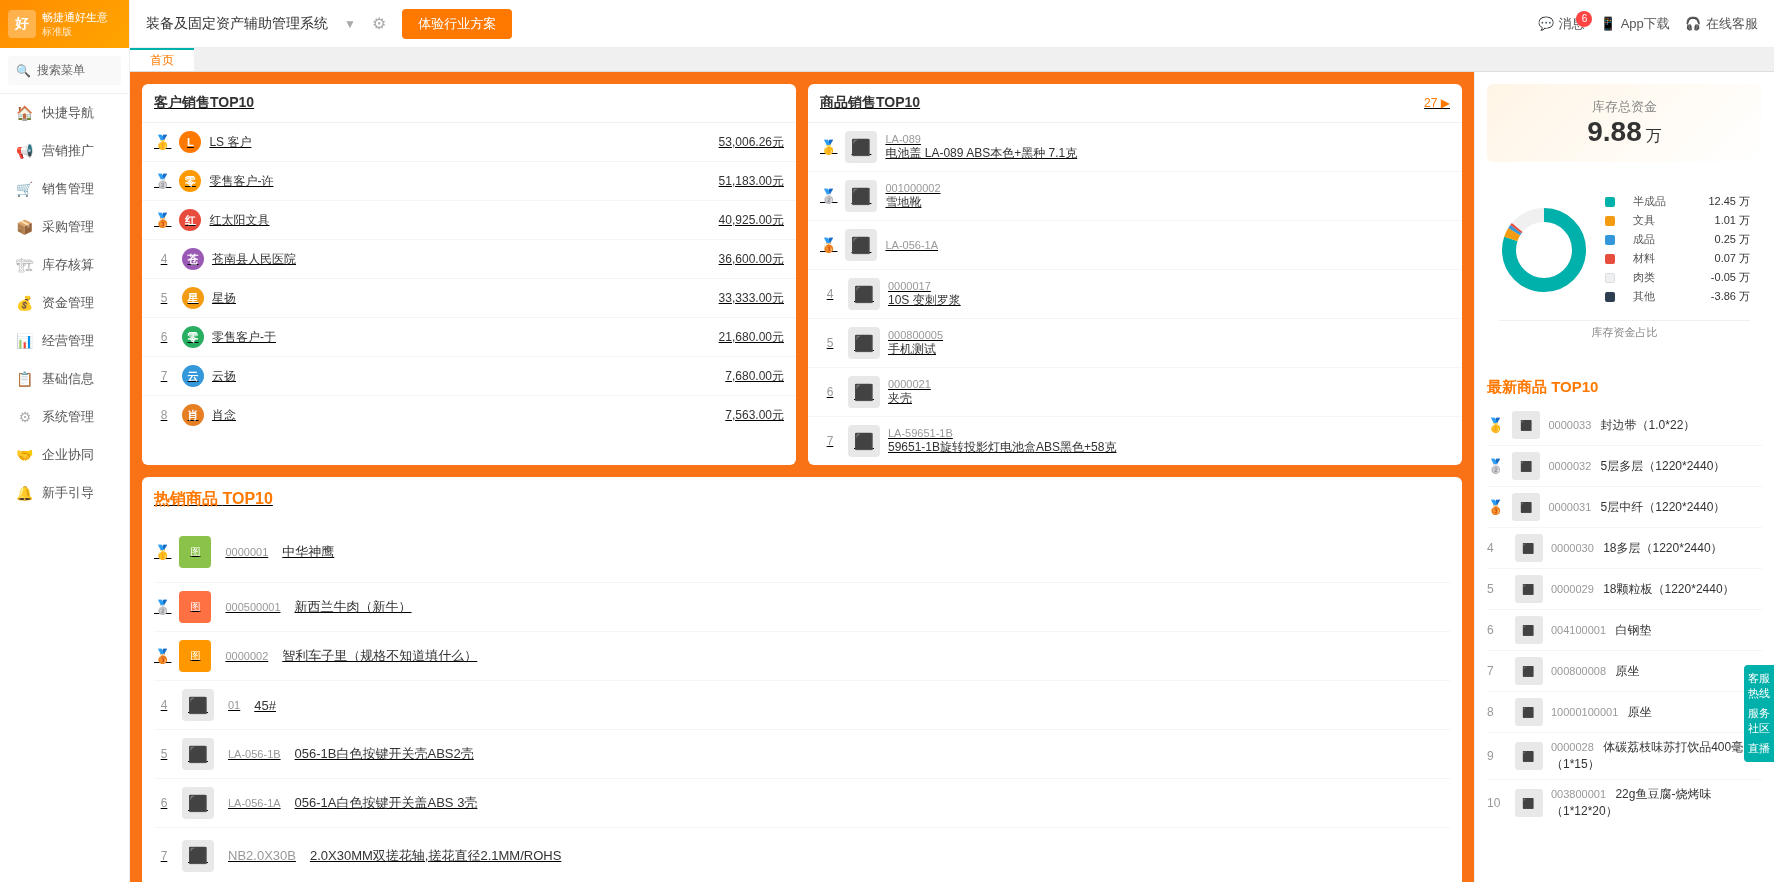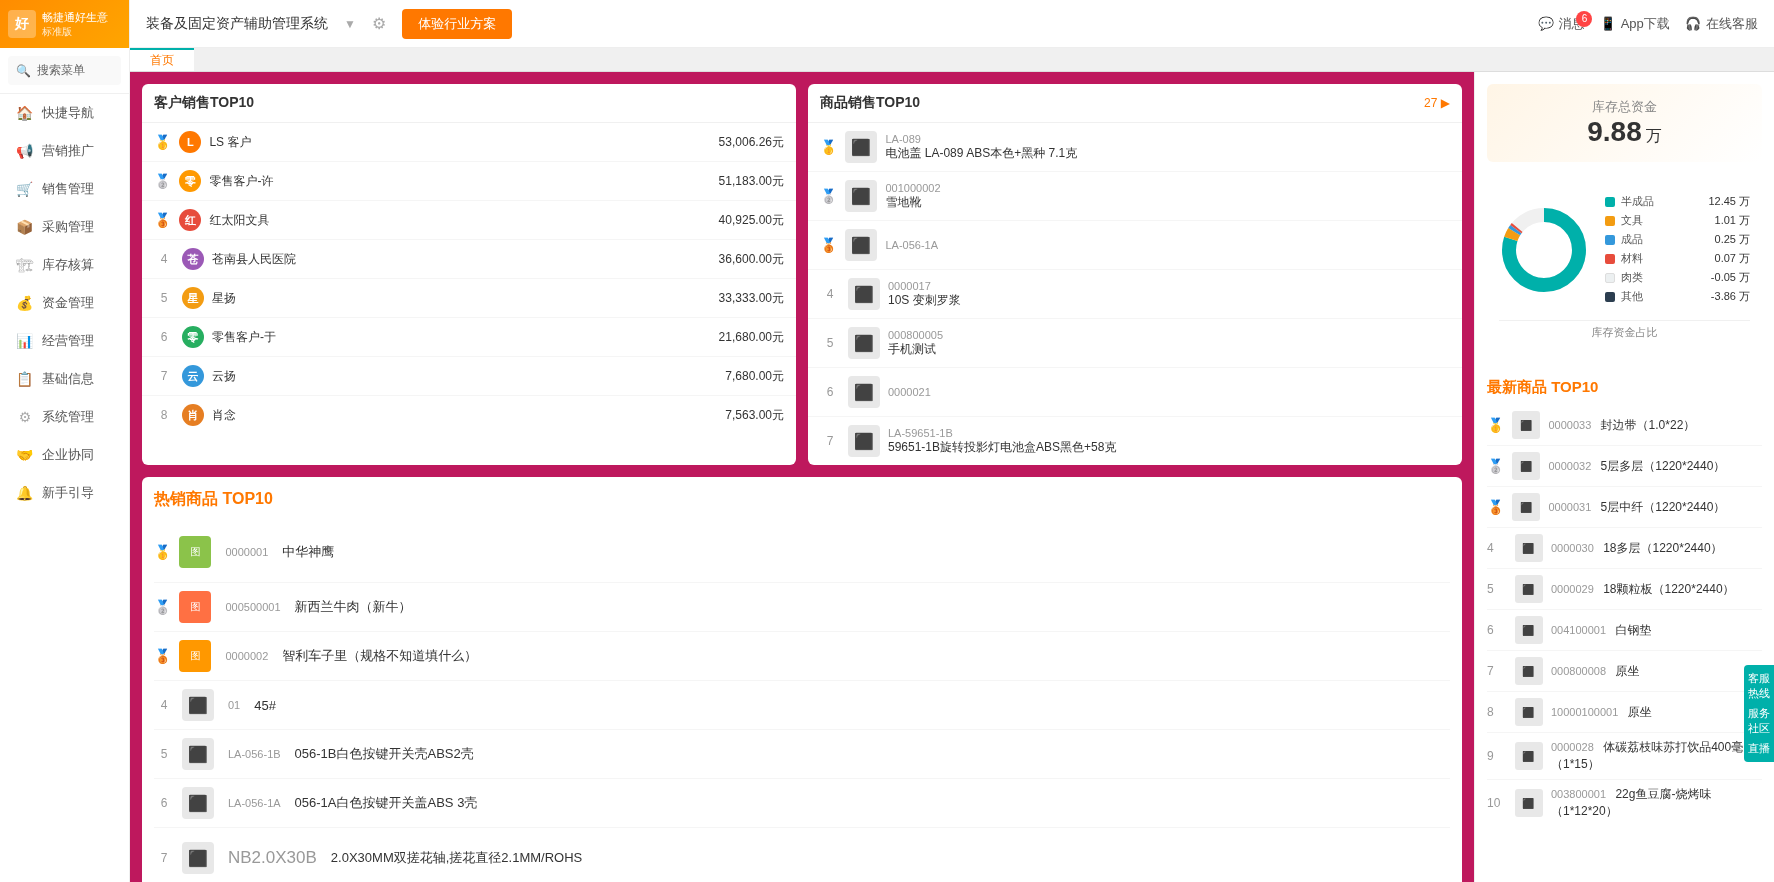--- a/index.html
+++ b/index.html
@@ -170,21 +170,22 @@
       flex: 1;
       display: flex;
       overflow: hidden;
     }
 
     
     .middle-panel {
       flex: 1;
       overflow-y: auto;
       padding: 12px;
-      background: #be185d;
+      background: #f97316;
+      text-decoration: underline;
     }
 
     
     .right-panel {
       width: 300px;
       background: #fff;
       border-left: 1px solid #eee;
       overflow-y: auto;
       padding: 12px;
       flex-shrink: 0;
@@ -272,21 +273,21 @@
     }
     .donut-chart {
       flex-shrink: 0;
     }
     .chart-legend {
       flex: 1;
     }
     .legend-item {
       display: flex;
       align-items: center;
-      gap: 6px;
+      gap: 18px;
       font-size: 11px;
       margin-bottom: 4px;
       color: #555;
     }
     .legend-dot {
       width: 10px;
       height: 10px;
       border-radius: 2px;
       flex-shrink: 0;
     }
@@ -589,20 +590,21 @@
                 <div style="font-size:12px;color:#333">手机测试</div>
               </div>
             </div>
             <div class="list-item">
               <span class="rank-num">6</span>
               <div class="product-avatar">
                 <span style="font-size:16px;color:#aaa">⬛</span>
               </div>
               <div style="flex:1">
                 <div style="font-size:11px;color:#999">0000021</div>
+                <div style="font-size:12px;color:#333">夹壳</div>
               </div>
             </div>
             <div class="list-item">
               <span class="rank-num">7</span>
               <div class="product-avatar">
                 <span style="font-size:16px;color:#aaa">⬛</span>
               </div>
               <div style="flex:1">
                 <div style="font-size:11px;color:#999">LA-59651-1B</div>
                 <div style="font-size:12px;color:#333">59651-1B旋转投影灯电池盒ABS黑色+58克</div>
@@ -665,21 +667,21 @@
               <span style="font-size:16px;color:#aaa">⬛</span>
             </div>
             <span style="font-size:11px;color:#999;margin:0 6px">LA-056-1A</span>
             <span style="font-size:13px;color:#333">056-1A白色按键开关盖ABS 3壳</span>
           </div>
           <div class="list-item" style="padding:8px 0">
             <span class="rank-num">7</span>
             <div class="product-avatar">
               <span style="font-size:16px;color:#aaa">⬛</span>
             </div>
-            <span style="font-size:17px;color:#999;margin:12px 6px">NB2.0X30B</span>
+            <span style="font-size:13px;color:#999;margin:12px 6px">NB2.0X30B</span>
             <span style="font-size:13px;color:#333">2.0X30MM双搓花轴,搓花直径2.1MM/ROHS</span>
           </div>
 
         </div>
       </div>
     </div>
 
     <div class="right-panel">
 
       <div class="inventory-total">

